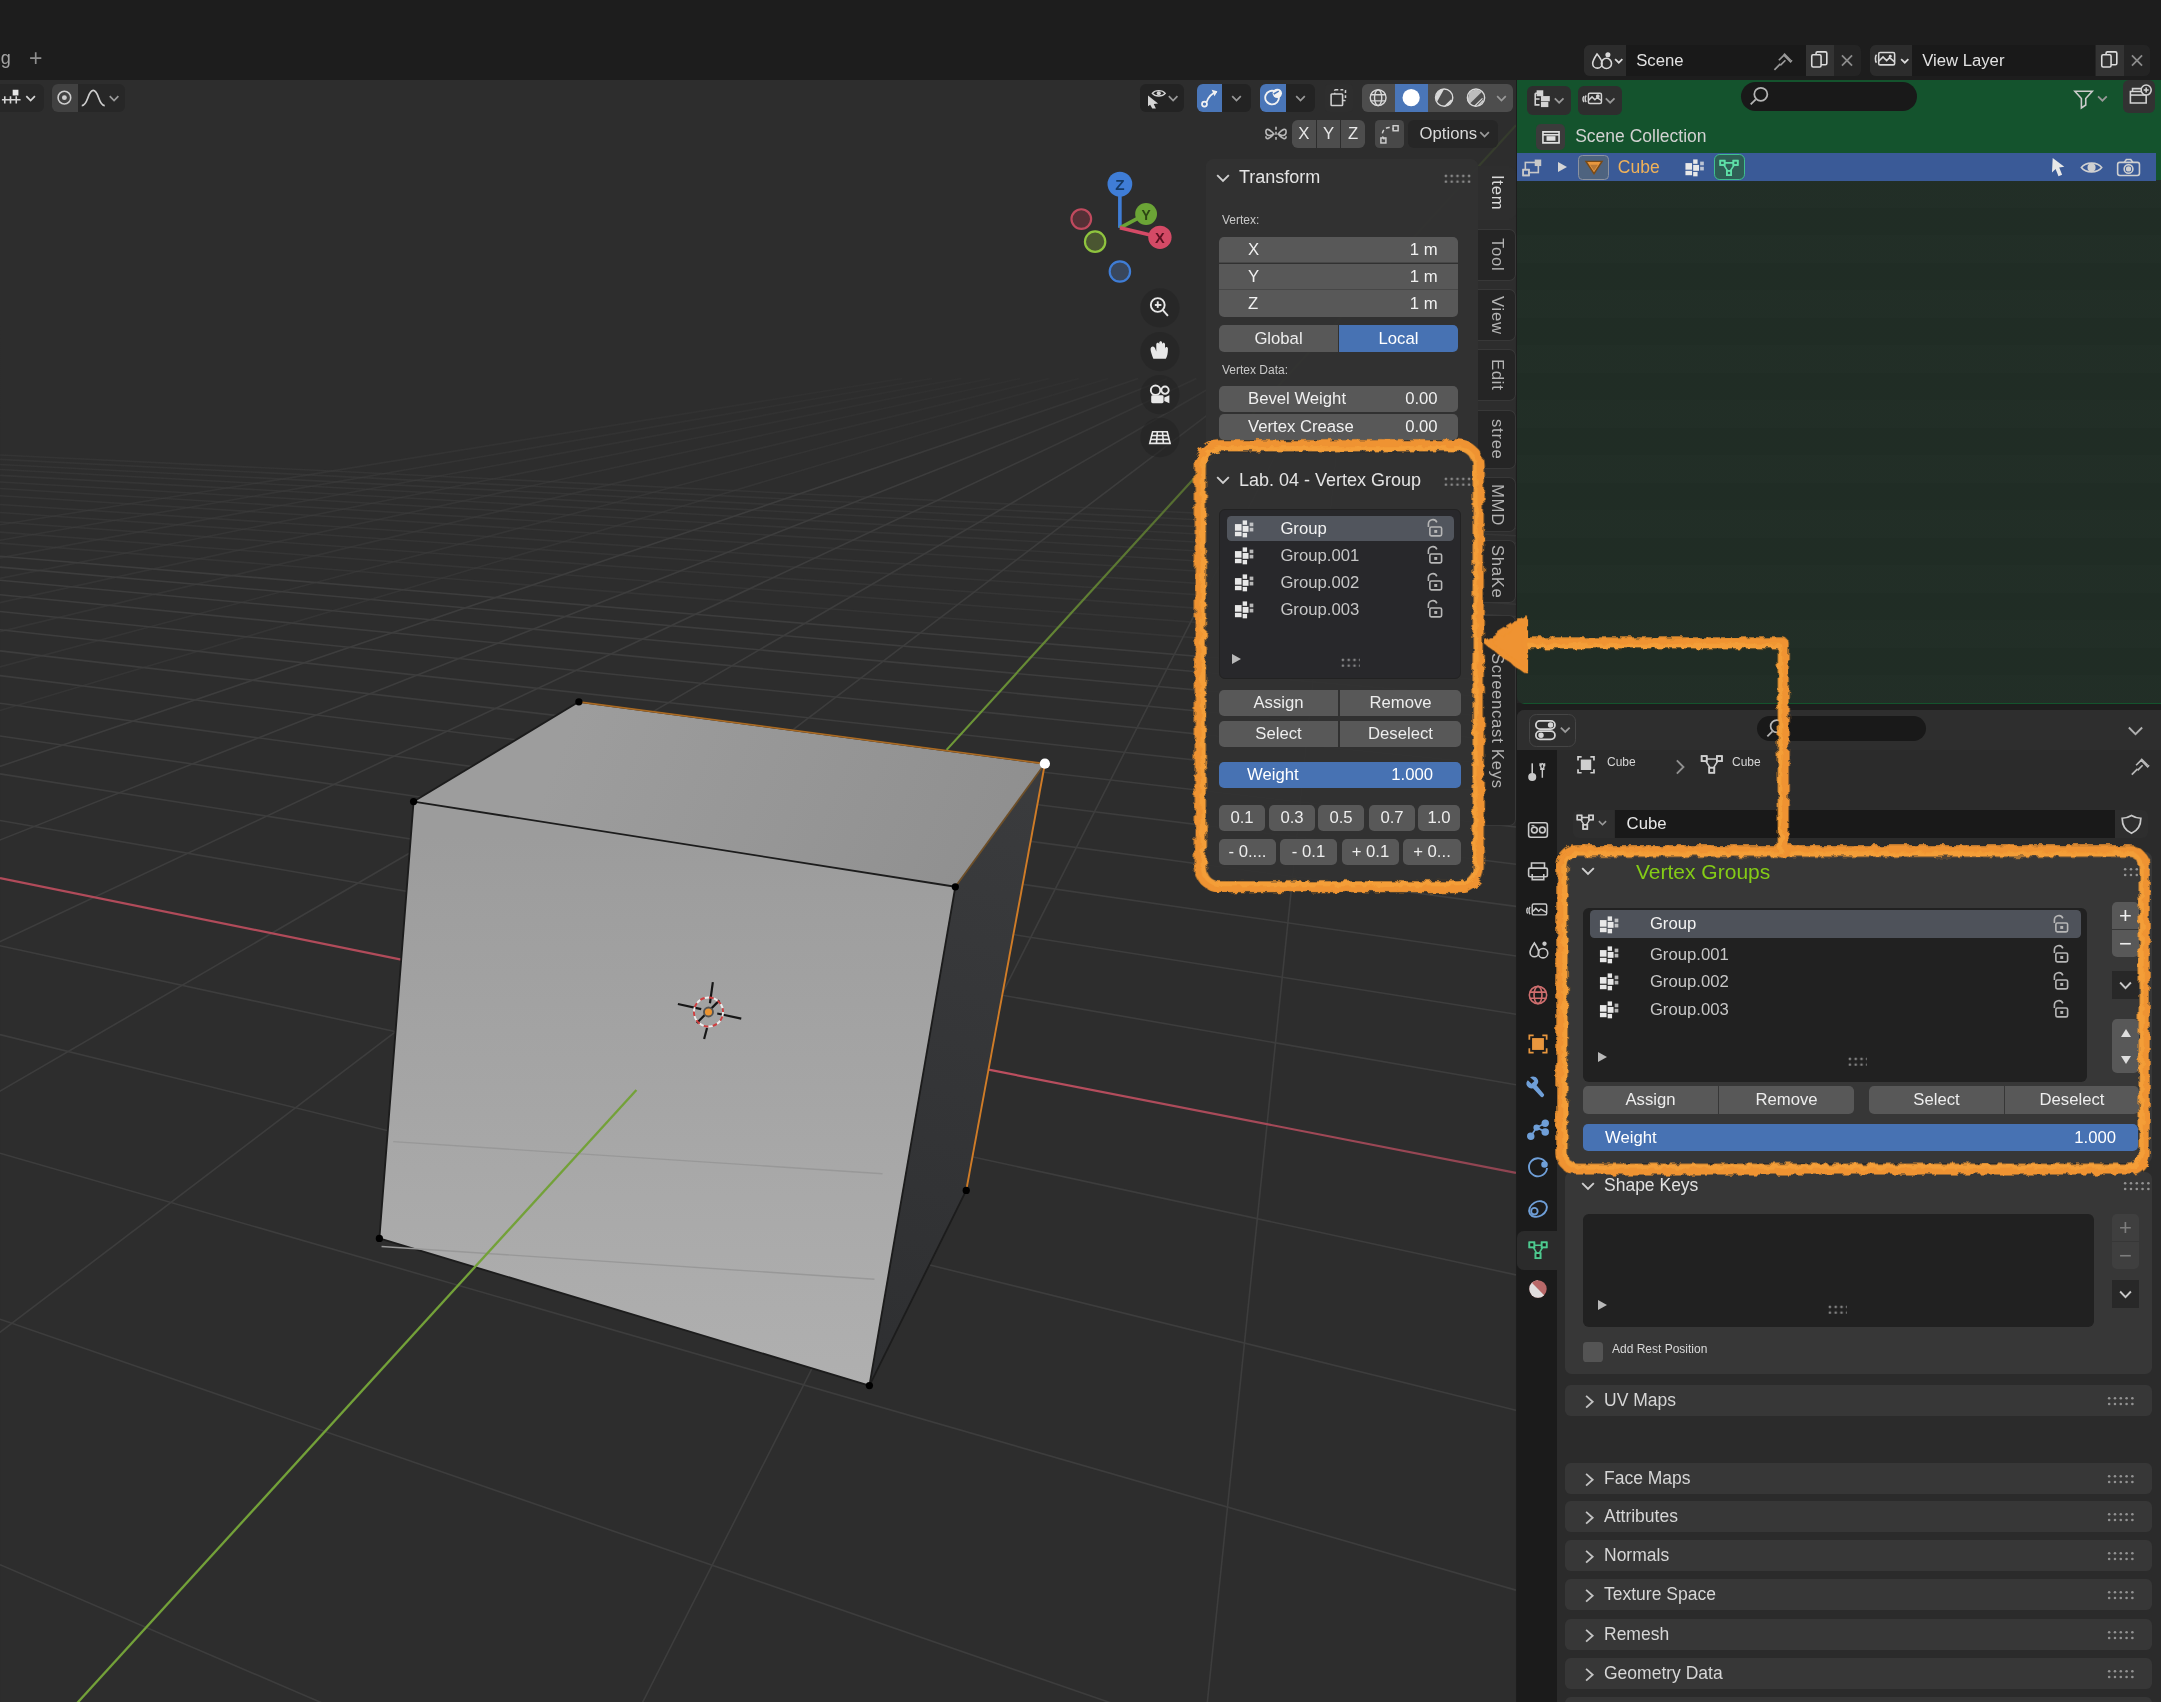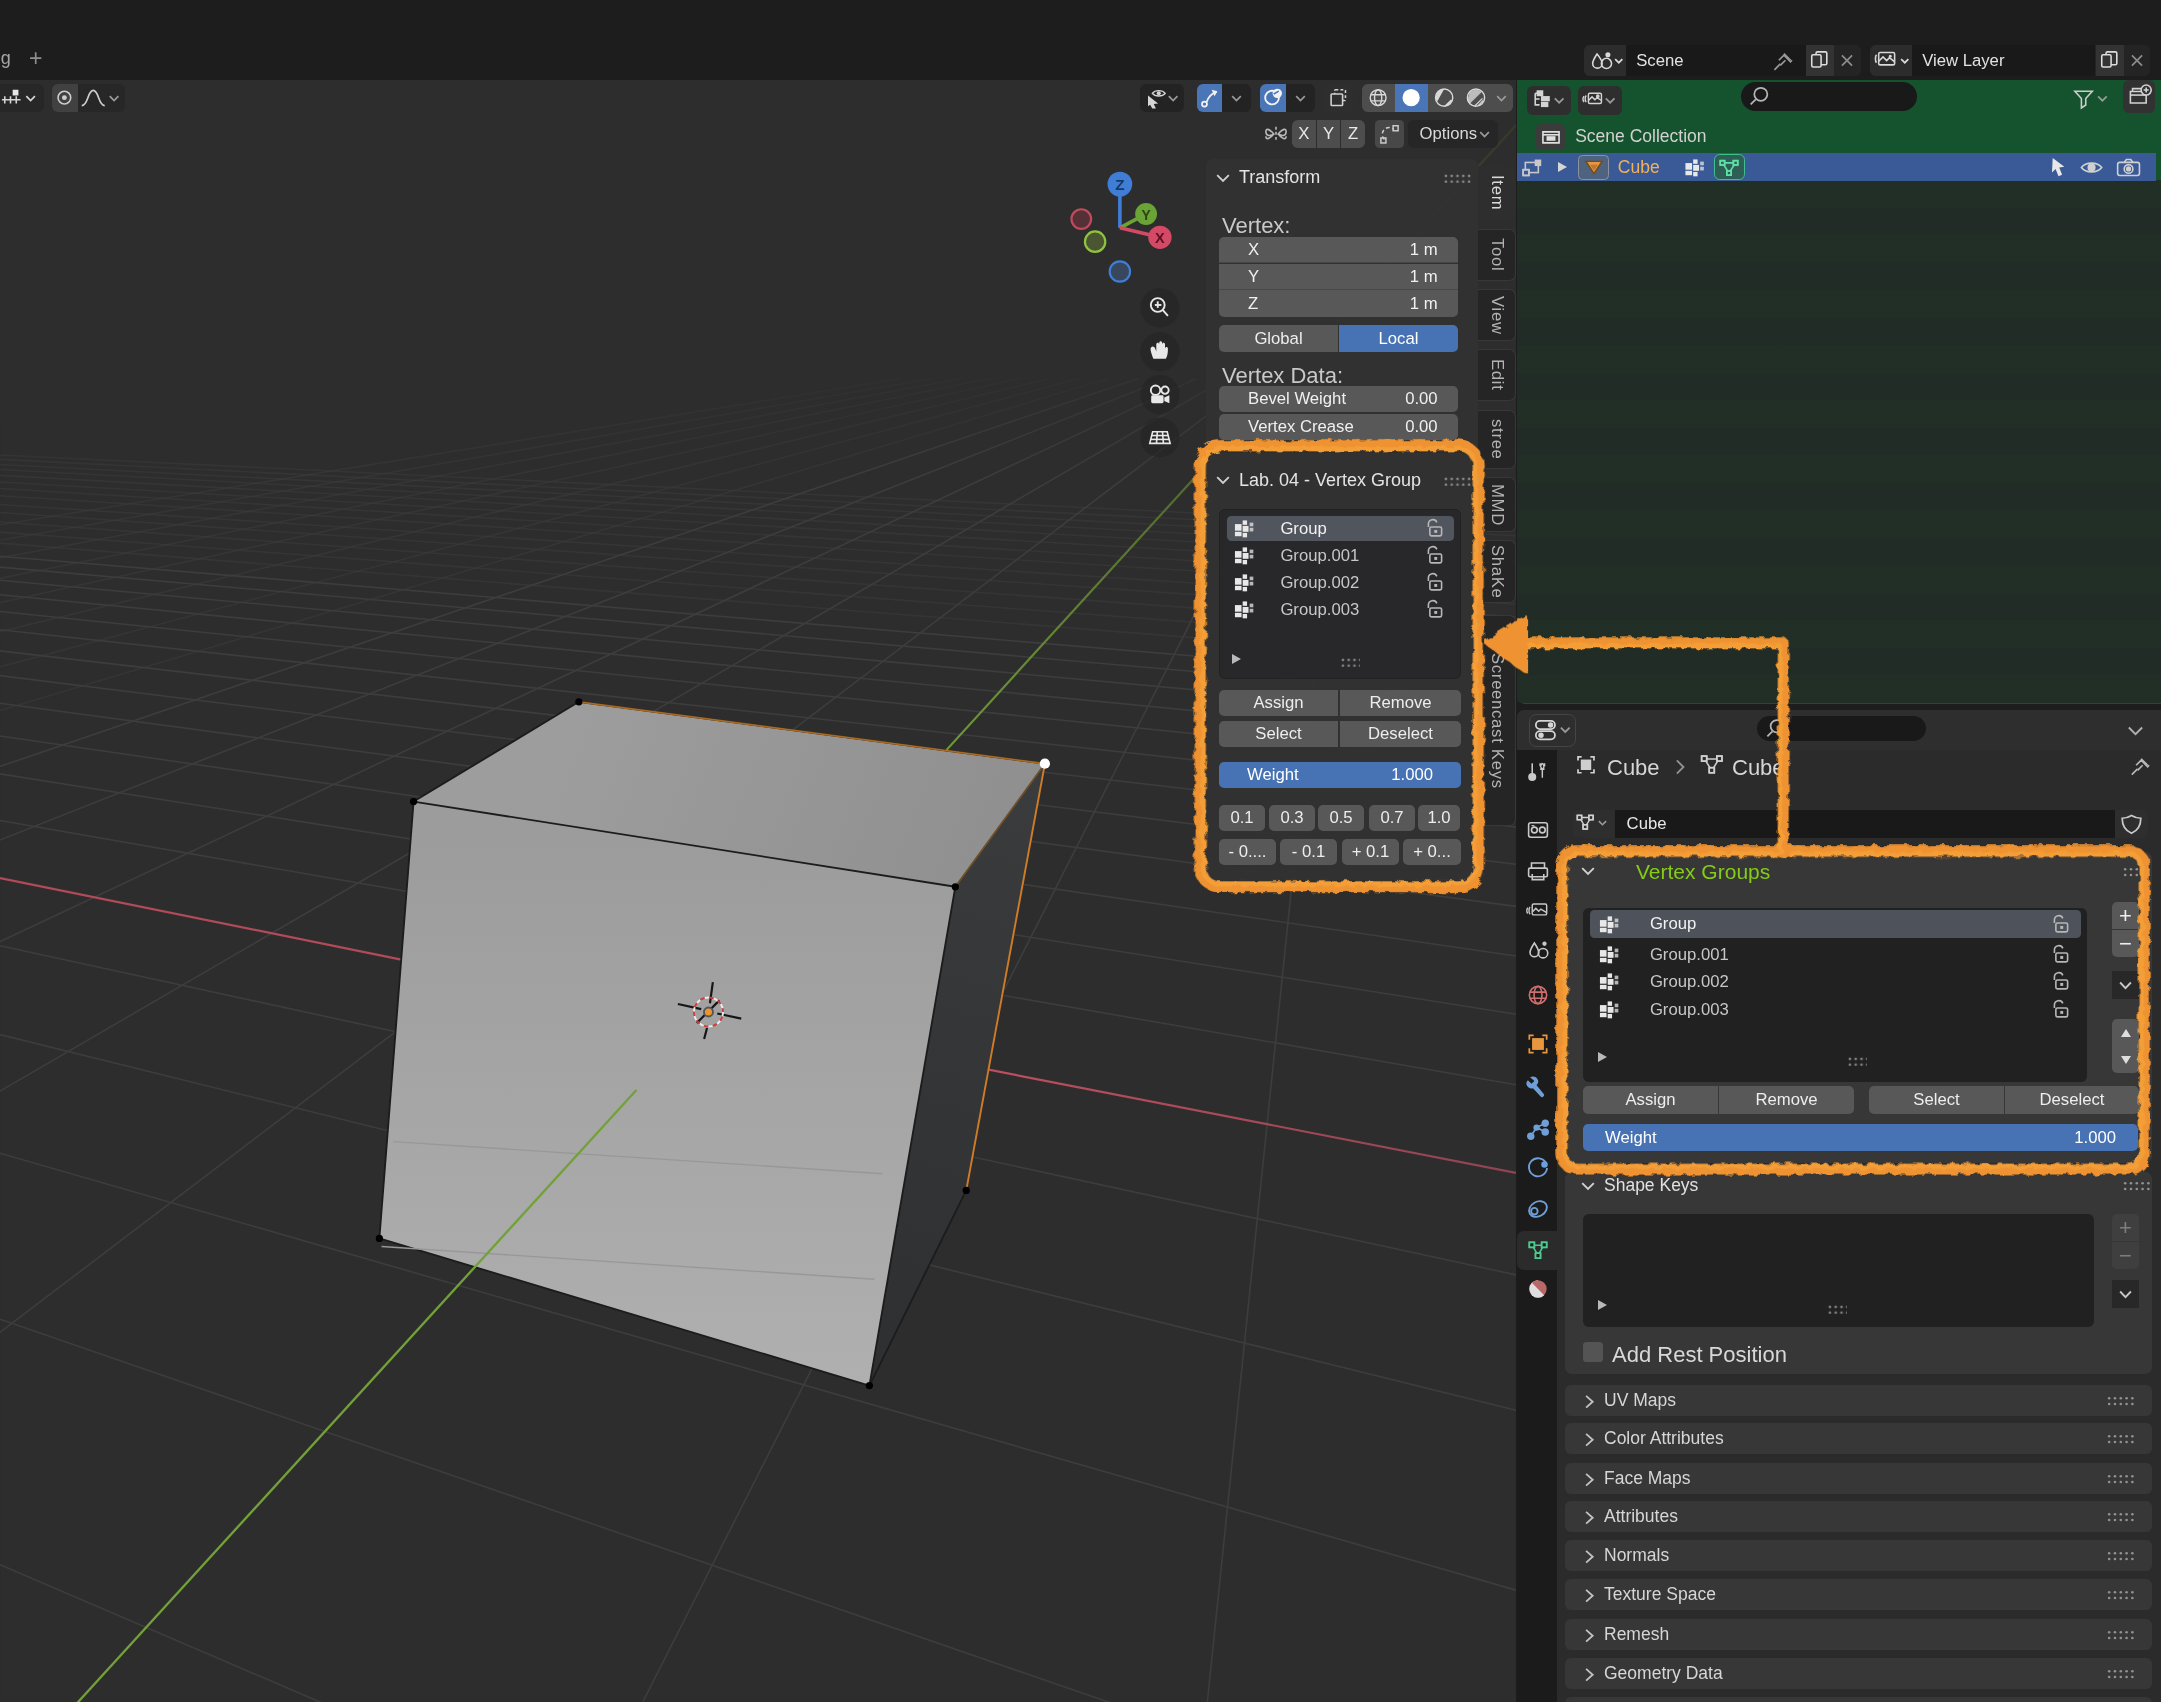--- a/index.html
+++ b/index.html
@@ -2,21 +2,21 @@
 <html style="font-size:11.6px"><head>
 <meta charset="utf-8">
 <style>
   html,body{margin:0;padding:0;background:#1a1a1a;}
   *{box-sizing:border-box;font-family:"Liberation Sans",sans-serif;}
   #page{position:relative;width:2161px;height:1703px;overflow:hidden;background:#1d1d1d;}
   .abs{position:absolute;}
   svg{display:block;}
   .fld{position:absolute;background:#585858;color:#f0f0f0;font-size:16.7px;display:flex;align-items:center;}
   .btn{position:absolute;background:#585858;color:#ededed;font-size:16.7px;display:flex;align-items:center;justify-content:center;}
-  .lbl{position:absolute;color:#c9c9c9;font-size:22px;white-space:nowrap;}
+  .lbl{position:absolute;color:#c9c9c9;font-size:12px;white-space:nowrap;}
   .grip{position:absolute;width:29px;height:10.2px;opacity:.55;
     background-image:radial-gradient(circle,#cfcfcf 1.3px,transparent 1.6px);
     background-size:5.8px 5.8px;background-position:0 0;}
   .chev{position:absolute;width:16px;height:16px;}
   .row{display:flex;align-items:center;}
   .tab{left:1478px;width:38px;background:#252525;border:1.5px solid #383838;border-left:none;border-radius:0 6.6px 6.6px 0;
     color:#b3b3b3;font-size:16.7px;writing-mode:vertical-rl;display:flex;align-items:center;justify-content:center;letter-spacing:0.7px;}
   .tabon{background:#2e2e2e;border-color:#2e2e2e;color:#d9d9d9;}
   .cpanel{position:absolute;left:48px;width:587px;height:31px;background:#373737;border-radius:5.8px;color:#d6d6d6;font-size:17.5px;}
   .cpanel .cv{position:absolute;left:16px;top:8px;}
@@ -929,29 +929,20 @@
 
     <div class="cpanel" style="top:675px;">
         <svg class="cv" width="17.5" height="17.5" viewBox="0 0 24 24">
           <path d="M 7 4 l 9 8 l -9 8" stroke="#c3c3c3" stroke-width="2.5" fill="none"></path>
         </svg>
         <span class="tx">UV Maps</span>
         <svg class="gr" width="29" height="10.2" viewBox="0 0 40 14">
           <use href="#grip2"></use>
         </svg>
       </div>
-    <div class="cpanel" style="top:713px;">
-        <svg class="cv" width="17.5" height="17.5" viewBox="0 0 24 24">
-          <path d="M 7 4 l 9 8 l -9 8" stroke="#c3c3c3" stroke-width="2.5" fill="none"></path>
-        </svg>
-        <span class="tx">Color Attributes</span>
-        <svg class="gr" width="29" height="10.2" viewBox="0 0 40 14">
-          <use href="#grip2"></use>
-        </svg>
-      </div>
     <div class="cpanel" style="top:753px;">
         <svg class="cv" width="17.5" height="17.5" viewBox="0 0 24 24">
           <path d="M 7 4 l 9 8 l -9 8" stroke="#c3c3c3" stroke-width="2.5" fill="none"></path>
         </svg>
         <span class="tx">Face Maps</span>
         <svg class="gr" width="29" height="10.2" viewBox="0 0 40 14">
           <use href="#grip2"></use>
         </svg>
       </div>
     <div class="cpanel" style="top:791px;">

